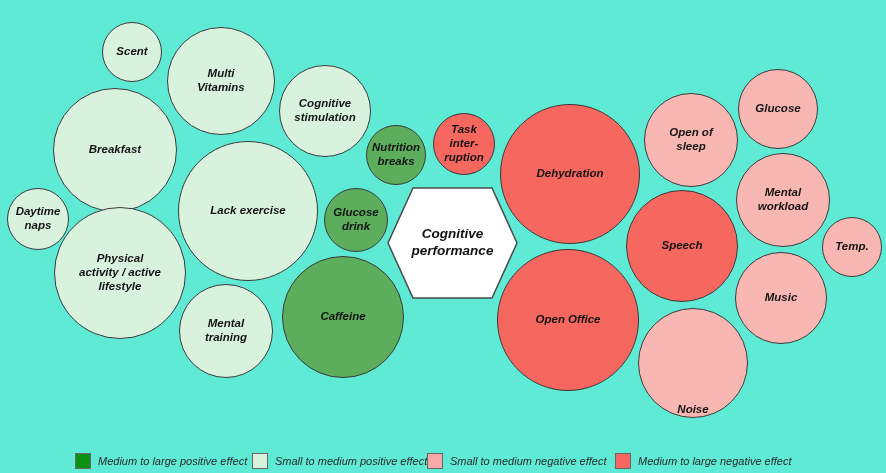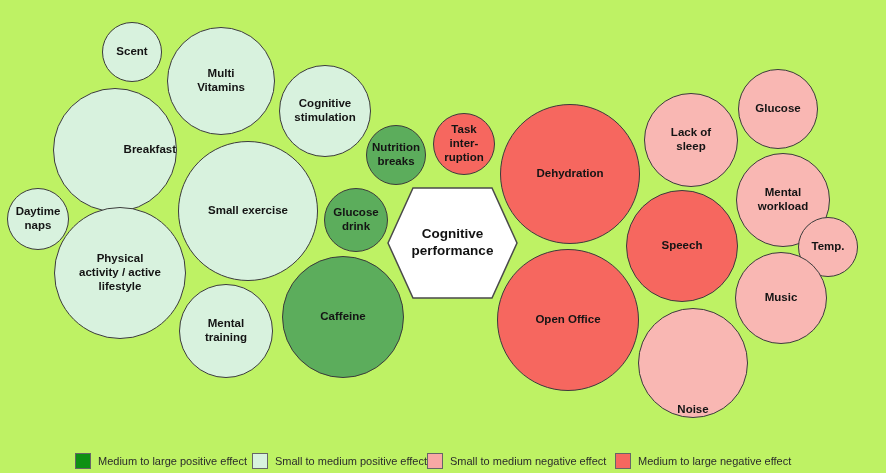--- a/index.html
+++ b/index.html
@@ -1,18 +1,18 @@
 <!DOCTYPE html>
 <html><head>
 <meta charset="utf-8">
 <style>
   html,body{margin:0;padding:0;background:#fff;}
   .stage{
-    position:relative;width:886px;height:473px;background:#bef264;
-    font-family:"Liberation Sans",sans-serif;overflow:hidden;
+    position:relative;width:886px;height:473px;background:#5eead4;
+    font-family:"Liberation Sans",sans-serif;overflow:hidden;font-style:italic;
   }
   .bubble{
     position:absolute;border-radius:50%;
     border:1px solid #3b3b3b;
     display:flex;align-items:center;justify-content:center;
     text-align:center;box-sizing:border-box;
   }
   .bubble-label{
     font-weight:bold;font-size:11.5px;line-height:1.2;color:#141414;
     white-space:pre-line;letter-spacing:0;
@@ -43,66 +43,66 @@
         <span class="bubble-label">Scent</span>
       </div>
       <div class="bubble" style="left: 167px; top: 27px; height: 108px; width: 108px; background: rgb(216, 242, 222);">
         <span class="bubble-label">Multi
 Vitamins</span>
       </div>
       <div class="bubble" style="left: 279px; top: 65px; height: 92px; width: 92px; background: rgb(216, 242, 222);">
         <span class="bubble-label">Cognitive
 stimulation</span>
       </div>
-      <div class="bubble" style="left: 53px; top: 88px; height: 124px; width: 124px; background: rgb(216, 242, 222); justify-content: flex-end;">
+      <div class="bubble" style="left: 53px; top: 88px; height: 124px; width: 124px; background: rgb(216, 242, 222);">
         <span class="bubble-label">Breakfast</span>
       </div>
       <div class="bubble" style="left: 366px; top: 125px; height: 60px; width: 60px; background: rgb(92, 173, 92);">
         <span class="bubble-label">Nutrition
 breaks</span>
       </div>
       <div class="bubble" style="left: 433px; top: 113px; height: 62px; width: 62px; background: rgb(246, 103, 95);">
         <span class="bubble-label">Task
 inter-
 ruption</span>
       </div>
       <div class="bubble" style="left: 7px; top: 188px; height: 62px; width: 62px; background: rgb(216, 242, 222);">
         <span class="bubble-label">Daytime
 naps</span>
       </div>
       <div class="bubble" style="left: 178px; top: 141px; height: 140px; width: 140px; background: rgb(216, 242, 222);">
-        <span class="bubble-label">Small exercise</span>
+        <span class="bubble-label">Lack exercise</span>
       </div>
       <div class="bubble" style="left: 324px; top: 188px; height: 64px; width: 64px; background: rgb(92, 173, 92);">
         <span class="bubble-label">Glucose
 drink</span>
       </div>
       <div class="bubble" style="left: 500px; top: 104px; height: 140px; width: 140px; background: rgb(246, 103, 95);">
         <span class="bubble-label">Dehydration</span>
       </div>
       <div class="bubble" style="left: 644px; top: 93px; height: 94px; width: 94px; background: rgb(249, 183, 179);">
-        <span class="bubble-label">Lack of
+        <span class="bubble-label">Open of
 sleep</span>
       </div>
       <div class="bubble" style="left: 738px; top: 69px; height: 80px; width: 80px; background: rgb(249, 183, 179);">
         <span class="bubble-label">Glucose</span>
       </div>
       <div class="bubble" style="left: 54px; top: 207px; height: 132px; width: 132px; background: rgb(216, 242, 222);">
         <span class="bubble-label">Physical
 activity / active
 lifestyle</span>
       </div>
       <div class="bubble" style="left: 736px; top: 153px; height: 94px; width: 94px; background: rgb(249, 183, 179);">
         <span class="bubble-label">Mental
 workload</span>
       </div>
       <div class="bubble" style="left: 626px; top: 190px; height: 112px; width: 112px; background: rgb(246, 103, 95);">
         <span class="bubble-label">Speech</span>
       </div>
-      <div class="bubble" style="left: 798px; top: 217px; height: 60px; width: 60px; background: rgb(249, 183, 179);">
+      <div class="bubble" style="left: 822px; top: 217px; height: 60px; width: 60px; background: rgb(249, 183, 179);">
         <span class="bubble-label">Temp.</span>
       </div>
       <div class="bubble" style="left: 282px; top: 256px; height: 122px; width: 122px; background: rgb(92, 173, 92);">
         <span class="bubble-label">Caffeine</span>
       </div>
       <div class="bubble" style="left: 179px; top: 284px; height: 94px; width: 94px; background: rgb(216, 242, 222);">
         <span class="bubble-label">Mental
 training</span>
       </div>
       <div class="bubble" style="left: 497px; top: 249px; height: 142px; width: 142px; background: rgb(246, 103, 95);">

